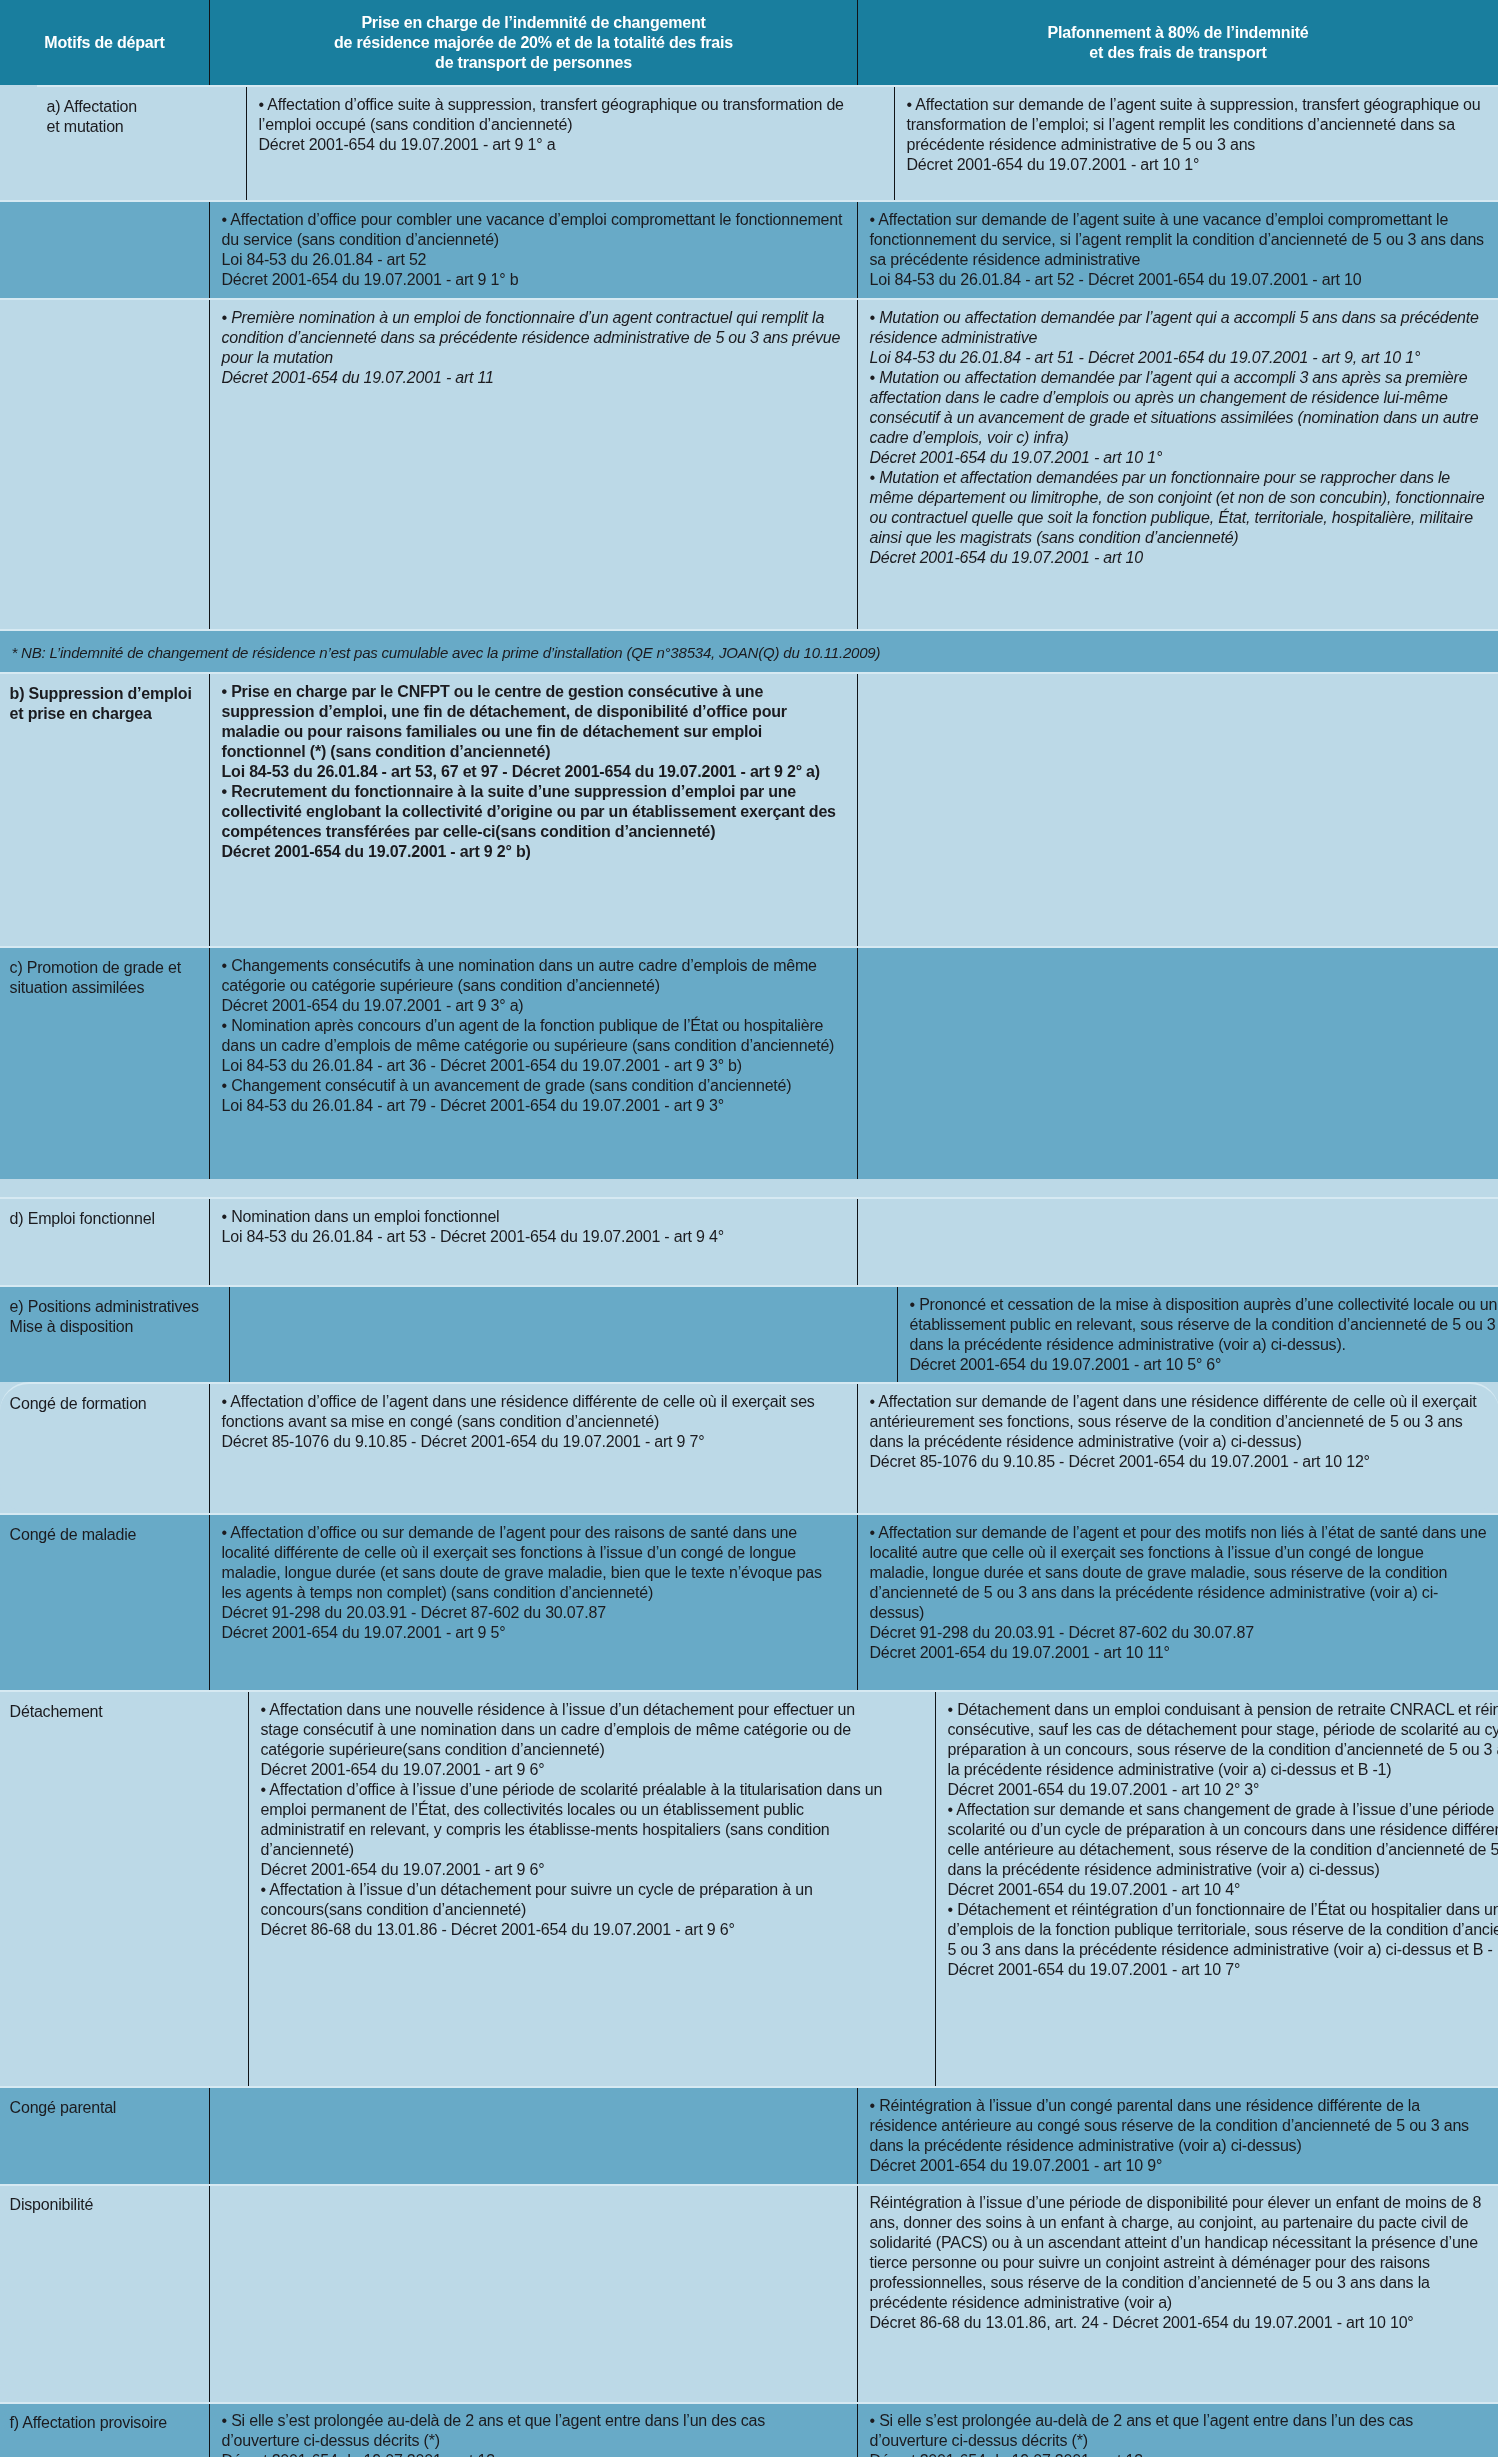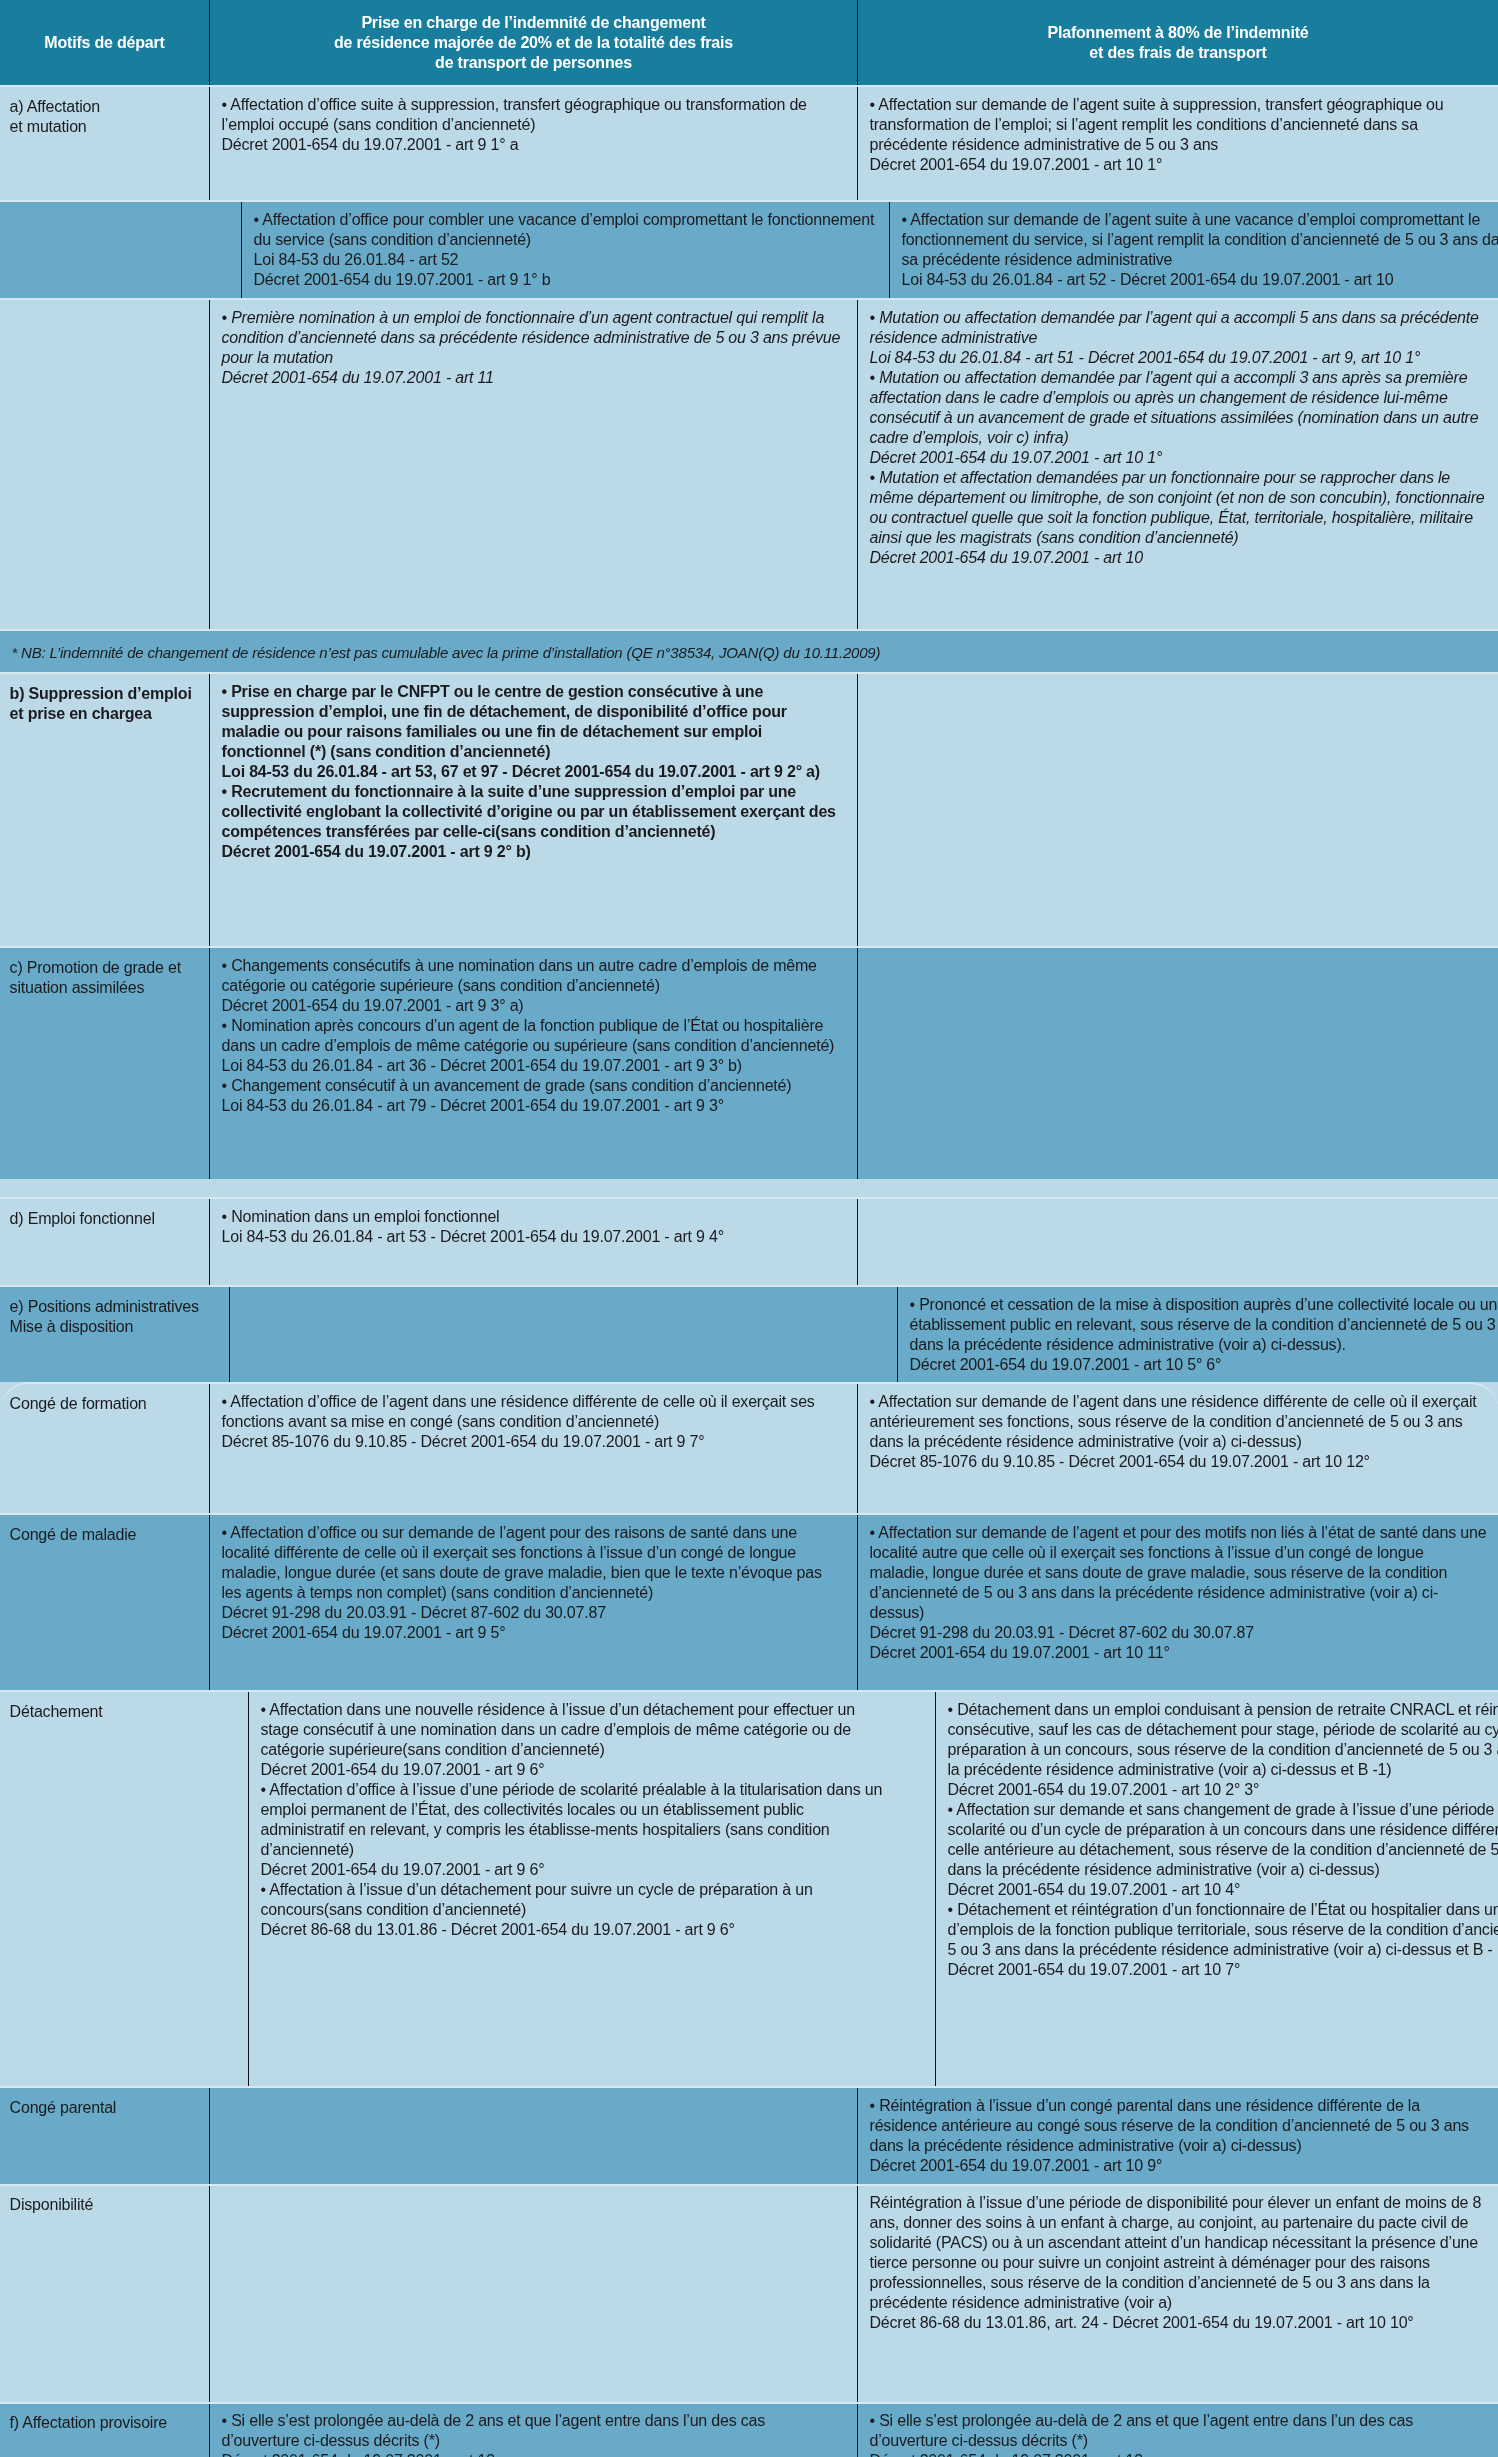--- a/index.html
+++ b/index.html
@@ -53,22 +53,22 @@
     min-height: 43px;
     border-top: 2.9px solid var(--divider, #d6e9f2);
   }
   .note-text {
     font-style: italic;
     font-size: 15px;
     padding: 12.5px 9.6px 5.8px 11.5px;
     letter-spacing: -0.2px;
   }
   
-  [data-name="table-row-a1"] { min-height: 115px; }
-  [data-name="table-row-a2"] { min-height: 98px; padding-left: 32px; }
+  [data-name="table-row-a1"] { min-height: 115px; margin-left: 37px; }
+  [data-name="table-row-a2"] { min-height: 98px; }
   [data-name="table-row-a3"] { min-height: 331px; font-style: italic; }
   [data-name="table-row-b"]  { min-height: 274px; font-weight: bold; }
   [data-name="table-row-c"]  { min-height: 233px; }
   [data-name="table-row-d"]  { min-height: 88px; margin-top: 18px; }
   [data-name="table-row-e"]  { min-height: 96px; gap: 20px; }
   [data-name="table-row-conge-formation"] { min-height: 131px; border-radius: 29px; }
   [data-name="table-row-conge-maladie"]   { min-height: 177px; }
   [data-name="table-row-detachement"]     { min-height: 396px; gap: 39px; }
   [data-name="table-row-conge-parental"]  { min-height: 87px; }
   [data-name="table-row-disponibilite"]   { min-height: 218px; }

